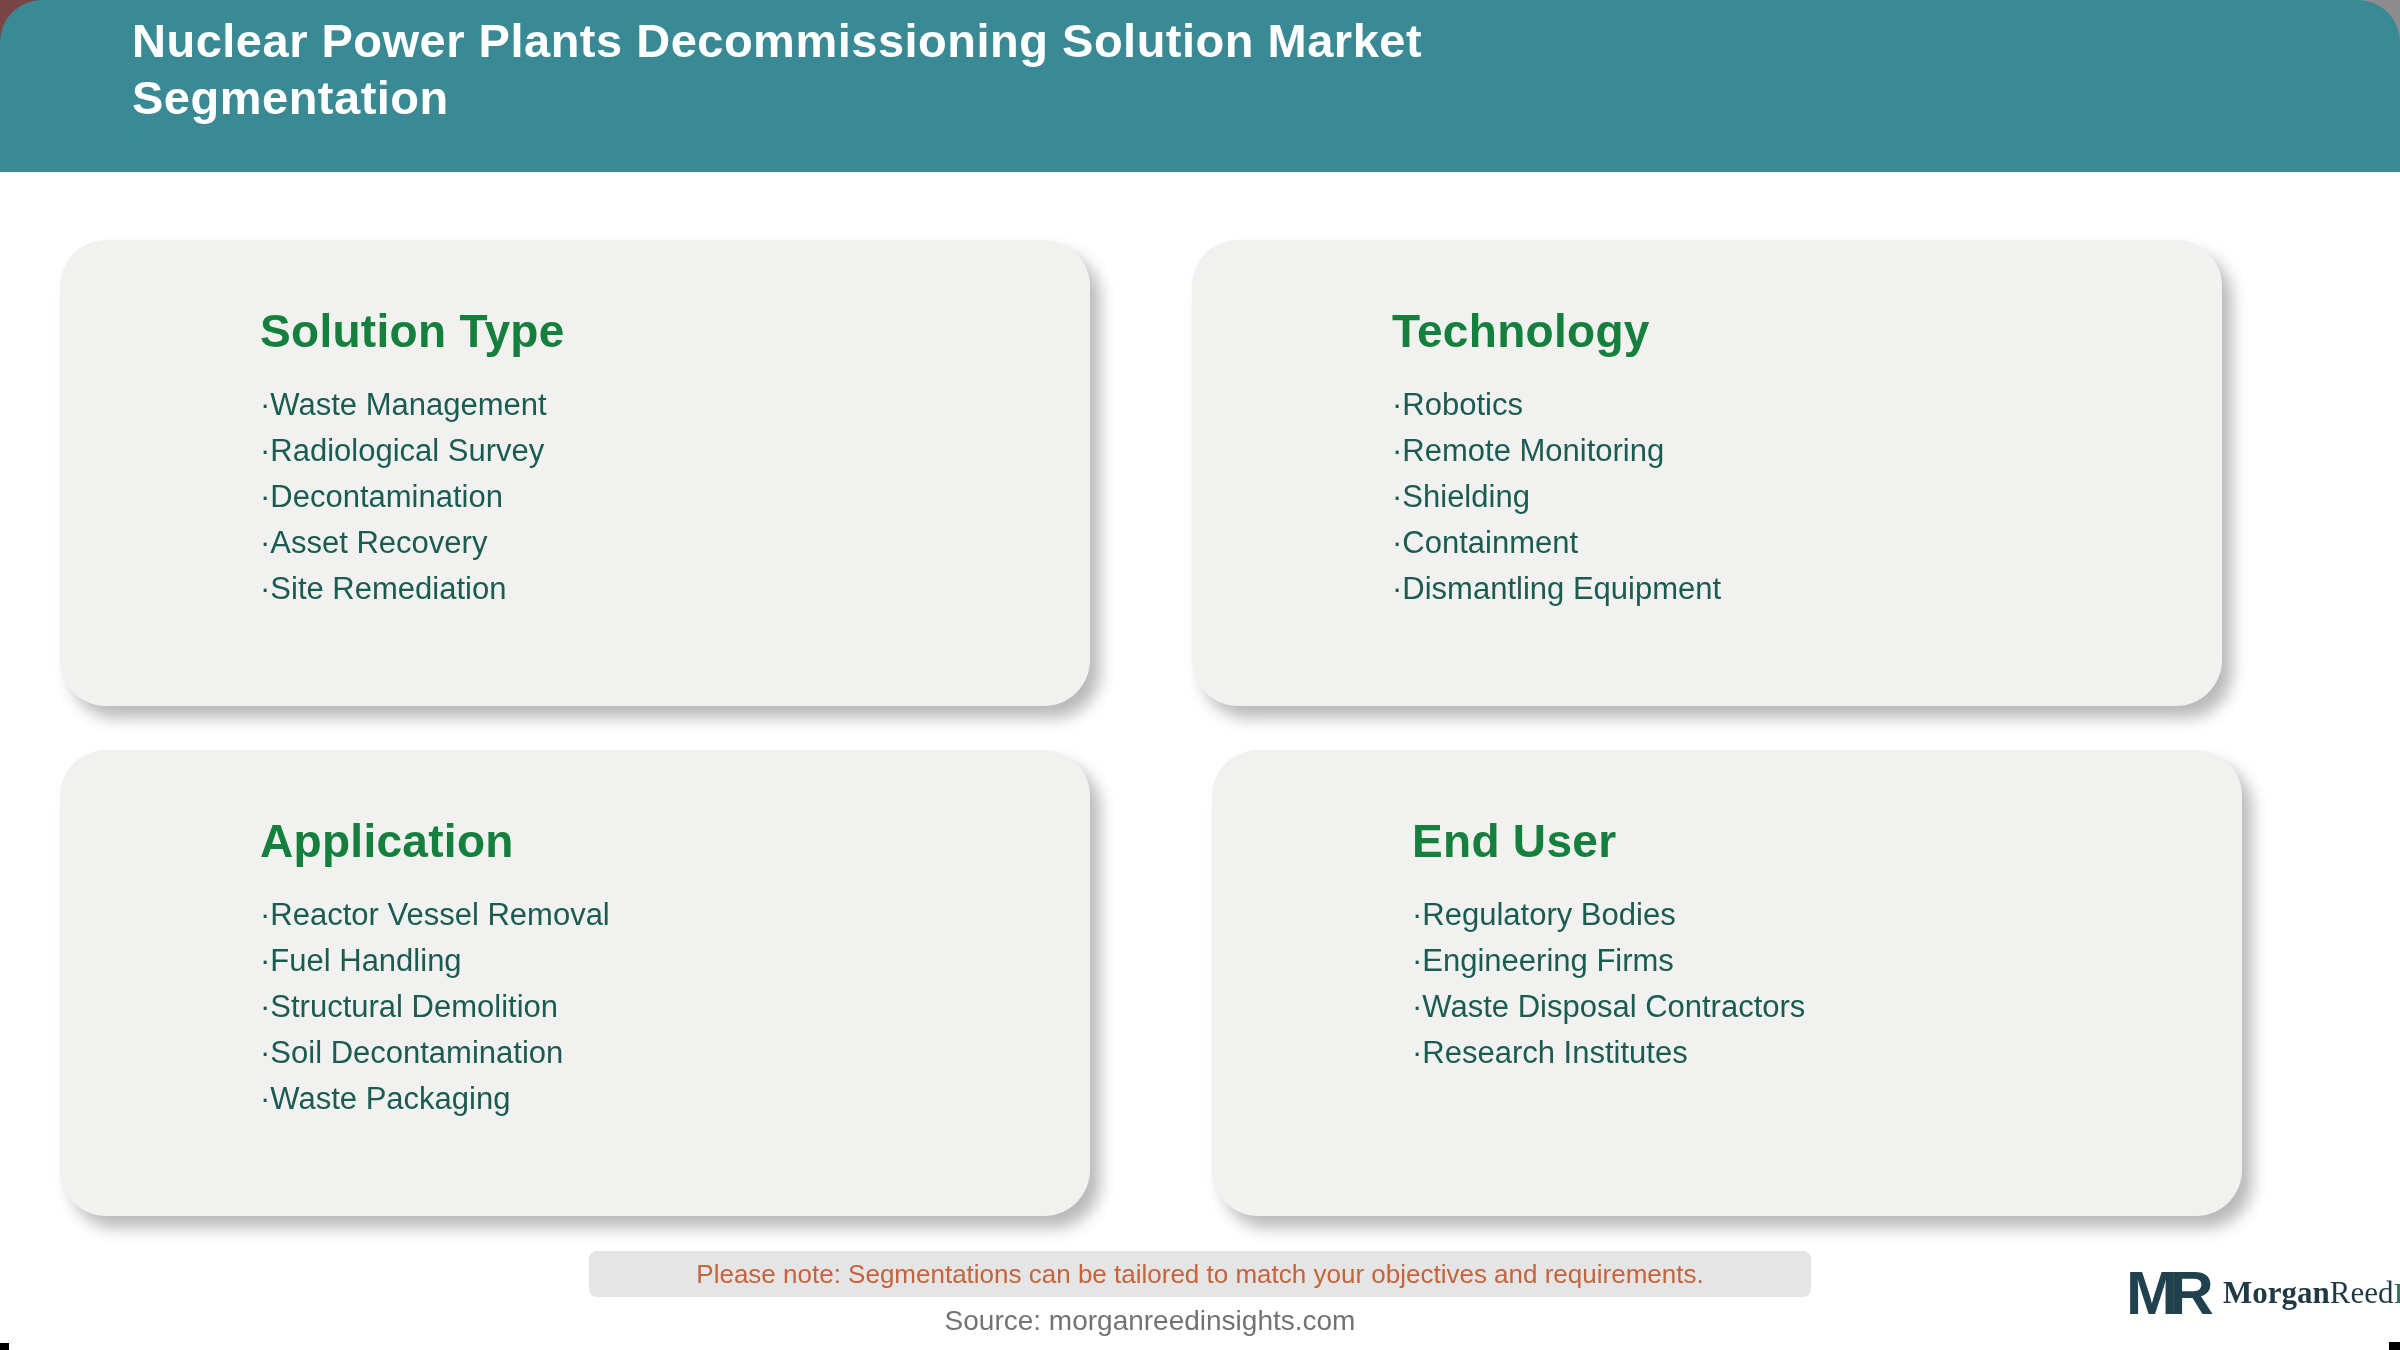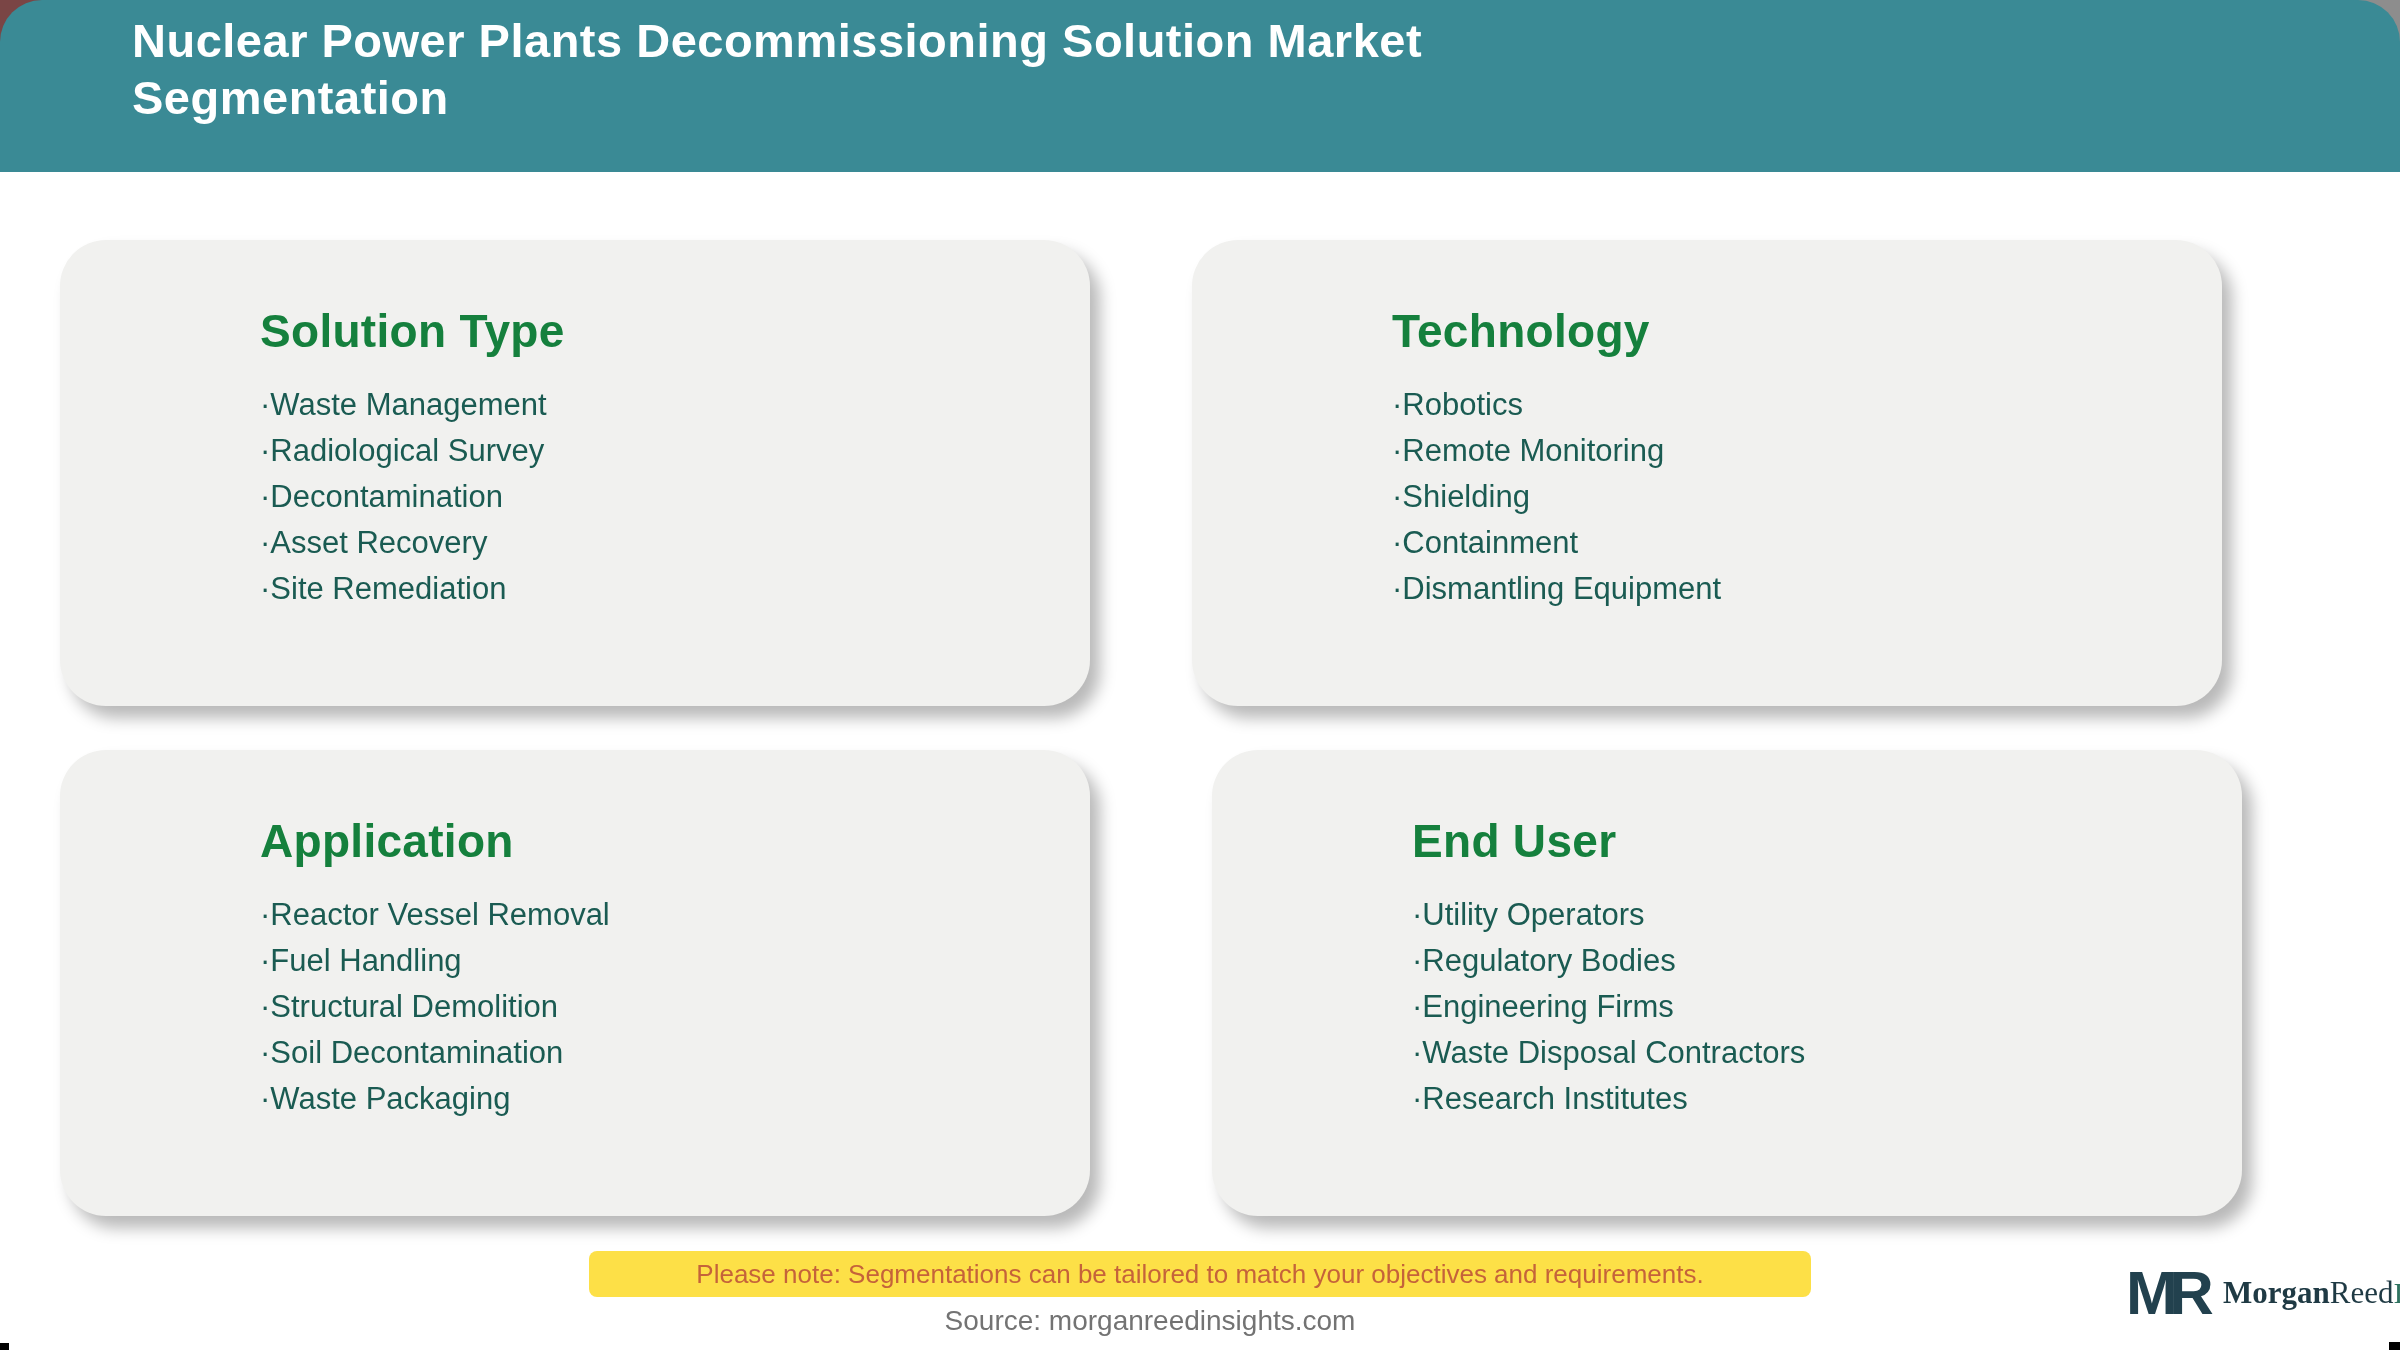--- a/index.html
+++ b/index.html
@@ -69,21 +69,21 @@
     line-height: 46px;
     font-weight: 400;
     color: #1a5b52;
   }
   .card li::before { content: "\00b7 "; }
 
   .note-banner {
     position: absolute;
     left: 589px; top: 1251px;
     width: 1222px; height: 46px;
-    background: #fde047;
+    background: #e5e5e5;
     border-radius: 8px;
     display: flex;
     align-items: center;
     justify-content: center;
     z-index: 2;
     text-align: right;
   }
   .note-banner span {
     font-size: 26px;
     color: #c5633a;
@@ -172,21 +172,20 @@
       <li>Fuel Handling</li>
       <li>Structural Demolition</li>
       <li>Soil Decontamination</li>
       <li>Waste Packaging</li>
     </ul>
   </section>
 
   <section class="card pos-3">
     <h2>End User</h2>
     <ul>
-      <li>Utility Operators</li>
       <li>Regulatory Bodies</li>
       <li>Engineering Firms</li>
       <li>Waste Disposal Contractors</li>
       <li>Research Institutes</li>
     </ul>
   </section>
 
   <div class="note-banner">
     <span>Please note: Segmentations can be tailored to match your objectives and requirements.</span>
   </div>

